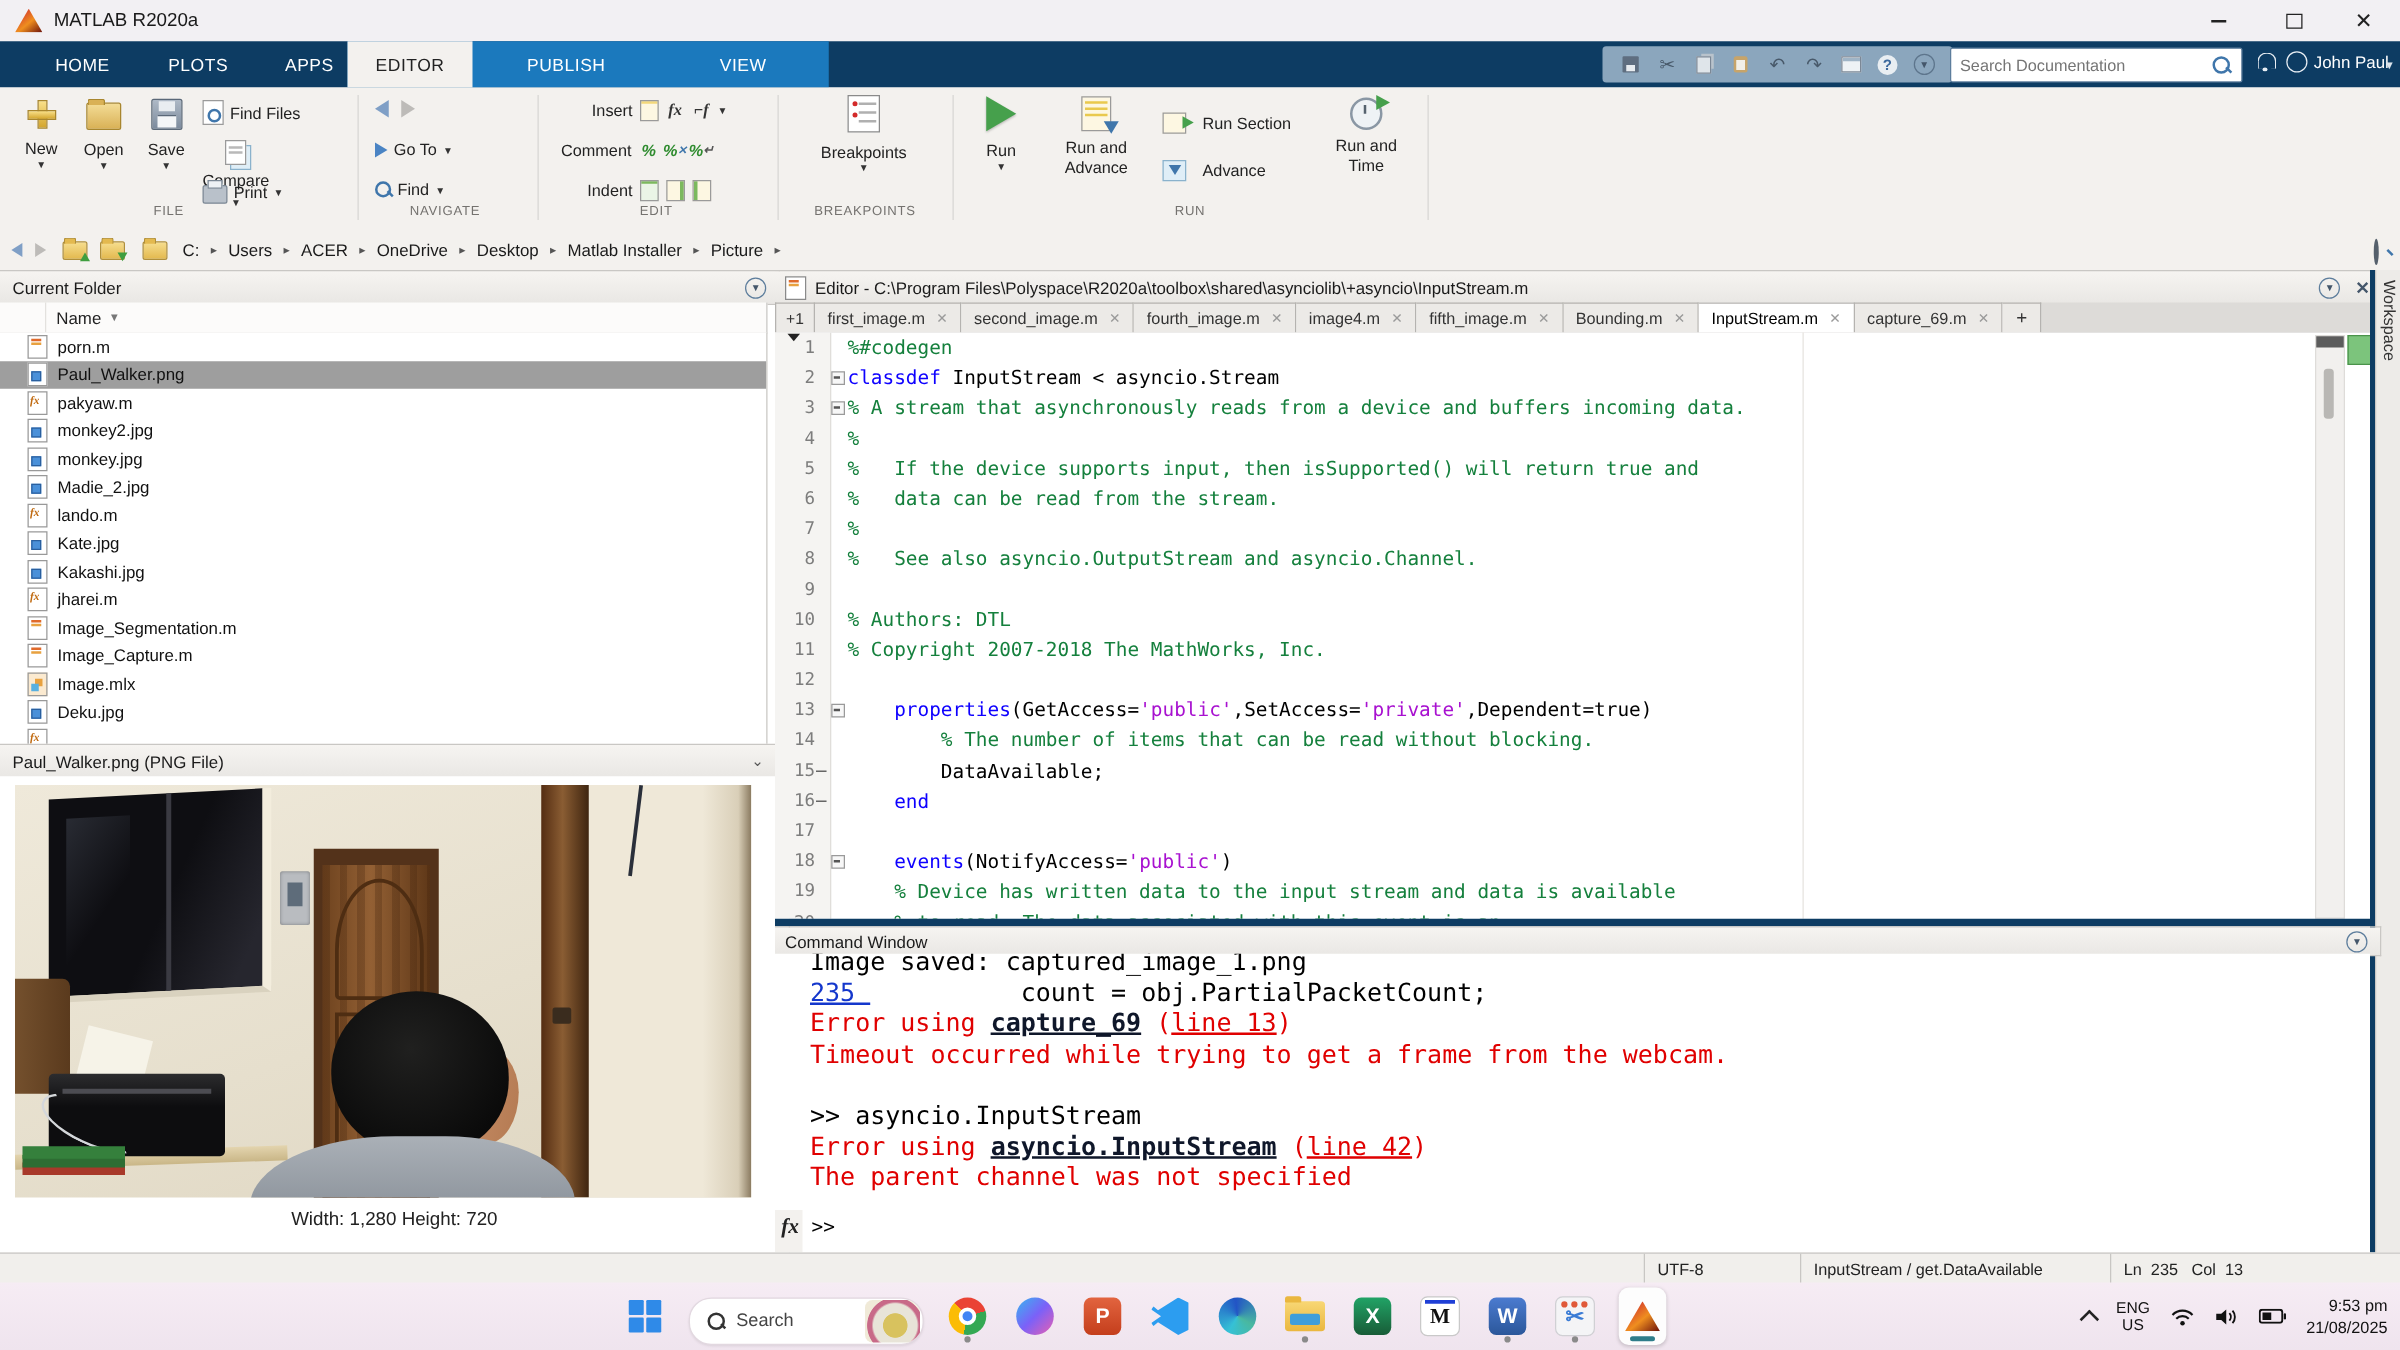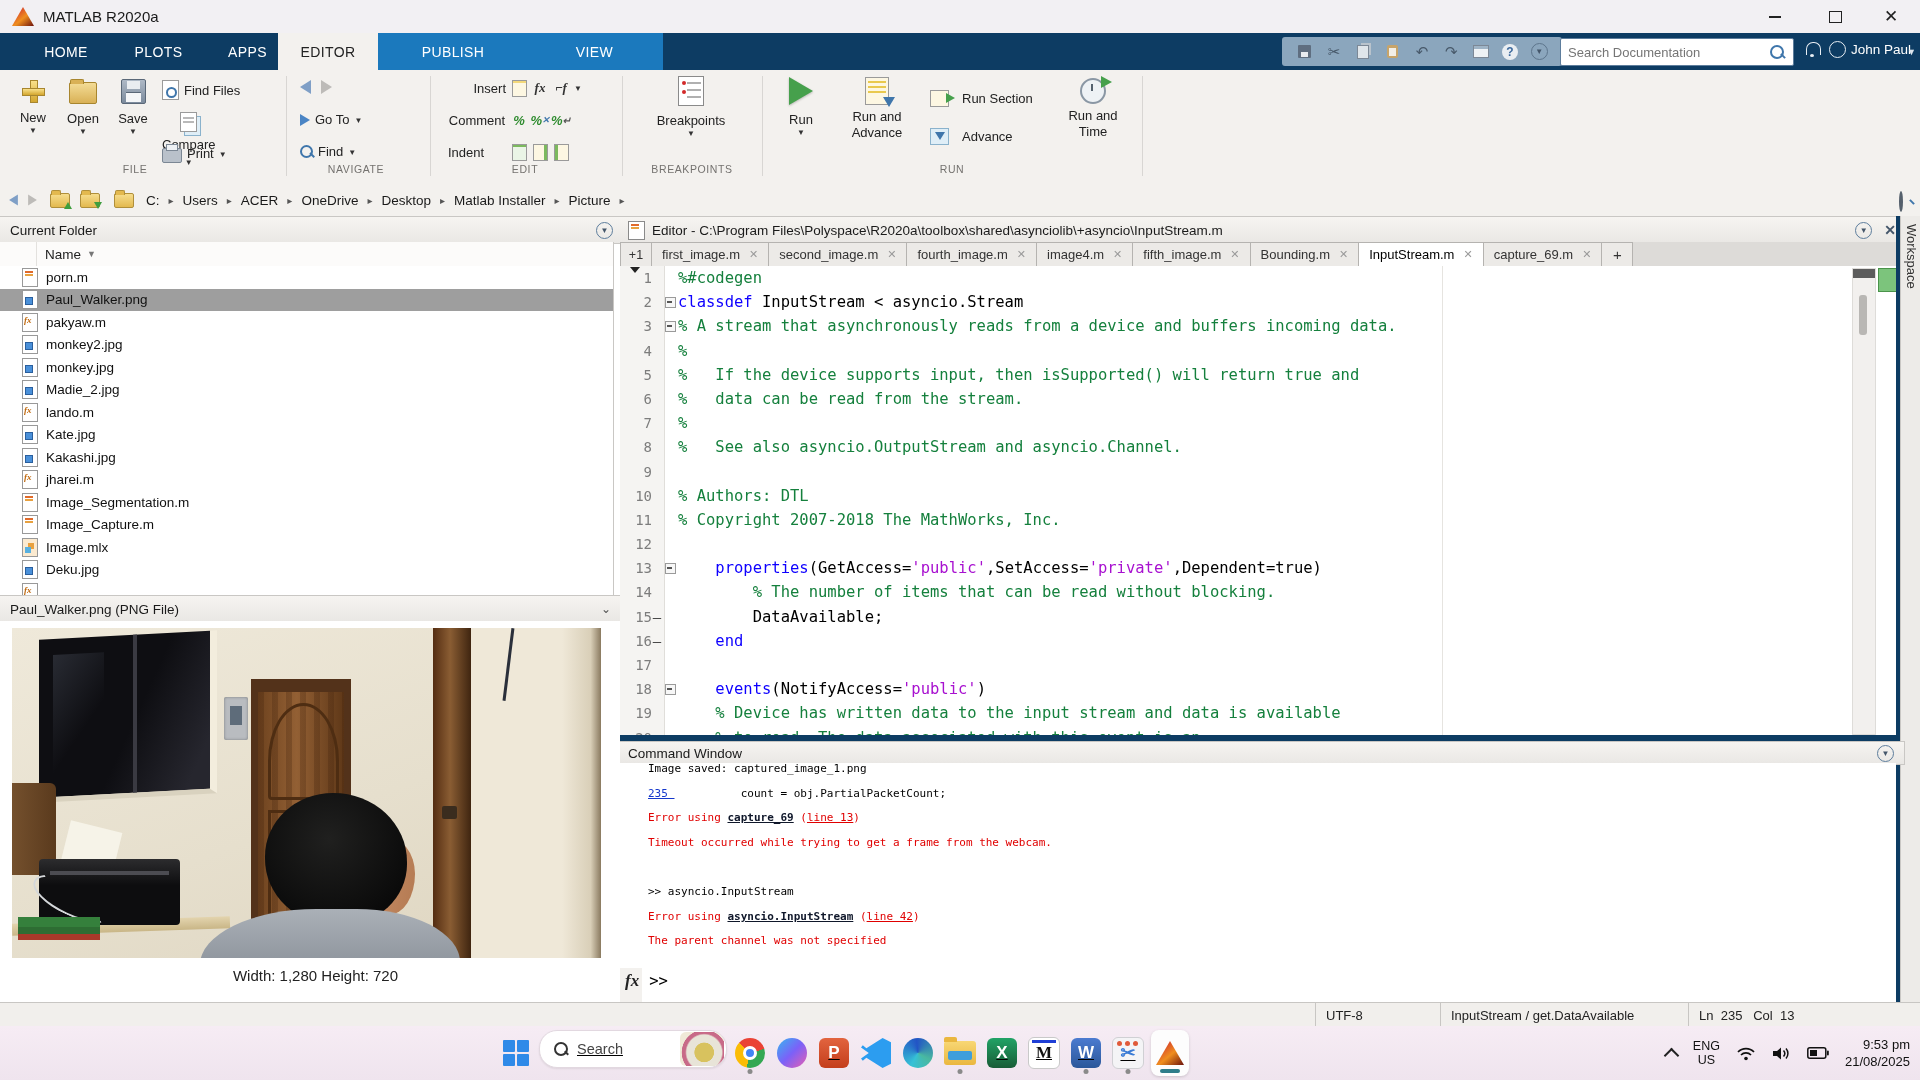--- a/index.html
+++ b/index.html
@@ -186,34 +186,34 @@
   .ed-scroll .th{position:absolute;left:6px;top:26px;width:8px;height:40px;background:#b9b7b4;border-radius:3px;}
   .analyzer{position:absolute;left:1878px;top:268px;width:17px;height:22px;background:#7cc47c;border:1px solid #4a934a;}
   .split-h{left:620px;top:735px;width:1276px;height:6px;background:#0d3c63;}
   .split-v{left:1896px;top:216px;width:4px;height:786px;background:#0d3c63;}
   
   .ws-strip{left:1900px;top:216px;width:20px;height:786px;background:#edebe8;border-left:1px solid #c9c7c4;}
   .ws-strip span{writing-mode:vertical-rl;font-size:13px;color:#333;margin:8px 0 0 3px;display:inline-block;}
   
   .cw-head{left:620px;top:741px;width:1276px;height:22px;padding-left:8px;}
   .cw-body{left:620px;top:763px;width:1276px;height:239px;background:#fff;overflow:hidden;}
-  .cwl{white-space:pre;font-family:"DejaVu Sans Mono","Liberation Mono",monospace;font-size:11px;line-height:24.6px;height:24.6px;padding-left:28px;}
+  .cwl{white-space:pre;font-family:"DejaVu Sans Mono","Liberation Mono",monospace;font-size:20px;line-height:24.6px;height:24.6px;padding-left:28px;}
   .cw-b{color:#000;}.cw-l{color:#1437cc;text-decoration:underline;}
   .cw-e{color:#e00000;}.cw-eb{color:#0f172a;font-weight:bold;text-decoration:underline;}
   .cw-eu{color:#e00000;text-decoration:underline;}
   .cw-gutter{position:absolute;left:0;top:205px;width:22px;height:34px;background:#f3f1ee;}
   .cw-prompt{position:absolute;left:5px;top:208px;display:flex;align-items:center;gap:10px;}
   .cw-fx{font-family:"Liberation Serif",serif;font-style:italic;font-weight:bold;font-size:17px;color:#222;}
   .cw-gg{font-family:"DejaVu Sans Mono",monospace;font-size:15.5px;color:#000;}
   
   .statusbar{left:0;top:1002px;width:1920px;height:24px;background:#f1efec;border-top:1px solid #c8c6c3;font-size:13px;color:#222;}
   .st-cell{position:absolute;top:0;height:24px;display:flex;align-items:center;padding-left:10px;border-left:1px solid #c8c6c3;}
   
   .taskbar{left:0;top:1026px;width:1920px;height:54px;background:linear-gradient(#f6ecf4,#efe4ee);display:block;}
-  .tb-row{position:absolute;left:497px;top:4px;display:flex;align-items:flex-start;gap:4px;height:46px;text-decoration:underline;}
+  .tb-row{position:absolute;left:497px;top:4px;display:flex;align-items:flex-end;gap:16px;height:46px;}
   .tb-slot{width:38px;height:46px;display:flex;align-items:center;justify-content:center;position:relative;}
   .run-dot{position:absolute;bottom:2px;left:50%;transform:translateX(-50%);width:5px;height:5px;border-radius:50%;background:#8a8a8a;}
   .tb-start{display:grid;grid-template-columns:12px 12px;grid-gap:2px;}
   .tb-start i{width:12px;height:12px;background:#2f8ae8;border-radius:1px;}
   .tb-searchpill{width:186px;height:36px;background:#fff;border:1px solid #e2d8e0;border-radius:18px;display:flex;align-items:center;box-shadow:0 1px 2px rgba(0,0,0,.08);overflow:hidden;}
   .tb-searchpill .smag{width:10px;height:10px;border:2px solid #333;border-radius:50%;position:relative;margin:0 9px 0 14px;}
   .tb-searchpill .smag:after{content:"";position:absolute;left:8px;top:8px;width:5px;height:2px;background:#333;transform:rotate(45deg);}
   .tb-searchpill .slabel{font-size:14.5px;color:#444;flex:1;}
   .bird{width:44px;height:34px;background:radial-gradient(circle at 55% 60%,#d8c25e 0 30%,#e8e4d8 32% 55%,#c86a88 60% 70%,#f0ead8 72%);border-radius:6px;margin-right:2px;}
   .ci{width:30px;height:30px;border-radius:50%;}
@@ -369,21 +369,21 @@
       <span class="mini fx-ic">⌐f</span>
       <span class="caret">▼</span>
     </div>
     <div class="smallbtn" style="left:448px;top:42px;">
       <span style="width:58px;text-align:center;">Comment</span>
       <span class="mini pct">%</span>
       <span class="mini pct">%<span style="color:#3f76ab;font-size:9px;">✕</span></span>
       <span class="mini pct">%<span style="color:#555;font-size:10px;">↵</span></span>
     </div>
     <div class="smallbtn" style="left:448px;top:74px;">
-      <span style="width:58px;text-align:left;">Indent</span>
+      <span style="width:58px;text-align:right;">Indent</span>
       <span class="mini">
           <span class="minidoc" style="background:#eaf5e6;box-shadow:inset 0 2px 0 #7cb95e;"></span>
         </span>
       <span class="mini">
           <span class="minidoc" style="box-shadow:inset -3px 0 0 #7cb95e;"></span>
         </span>
       <span class="mini">
           <span class="minidoc" style="box-shadow:inset 3px 0 0 #7cb95e;"></span>
         </span>
     </div>

